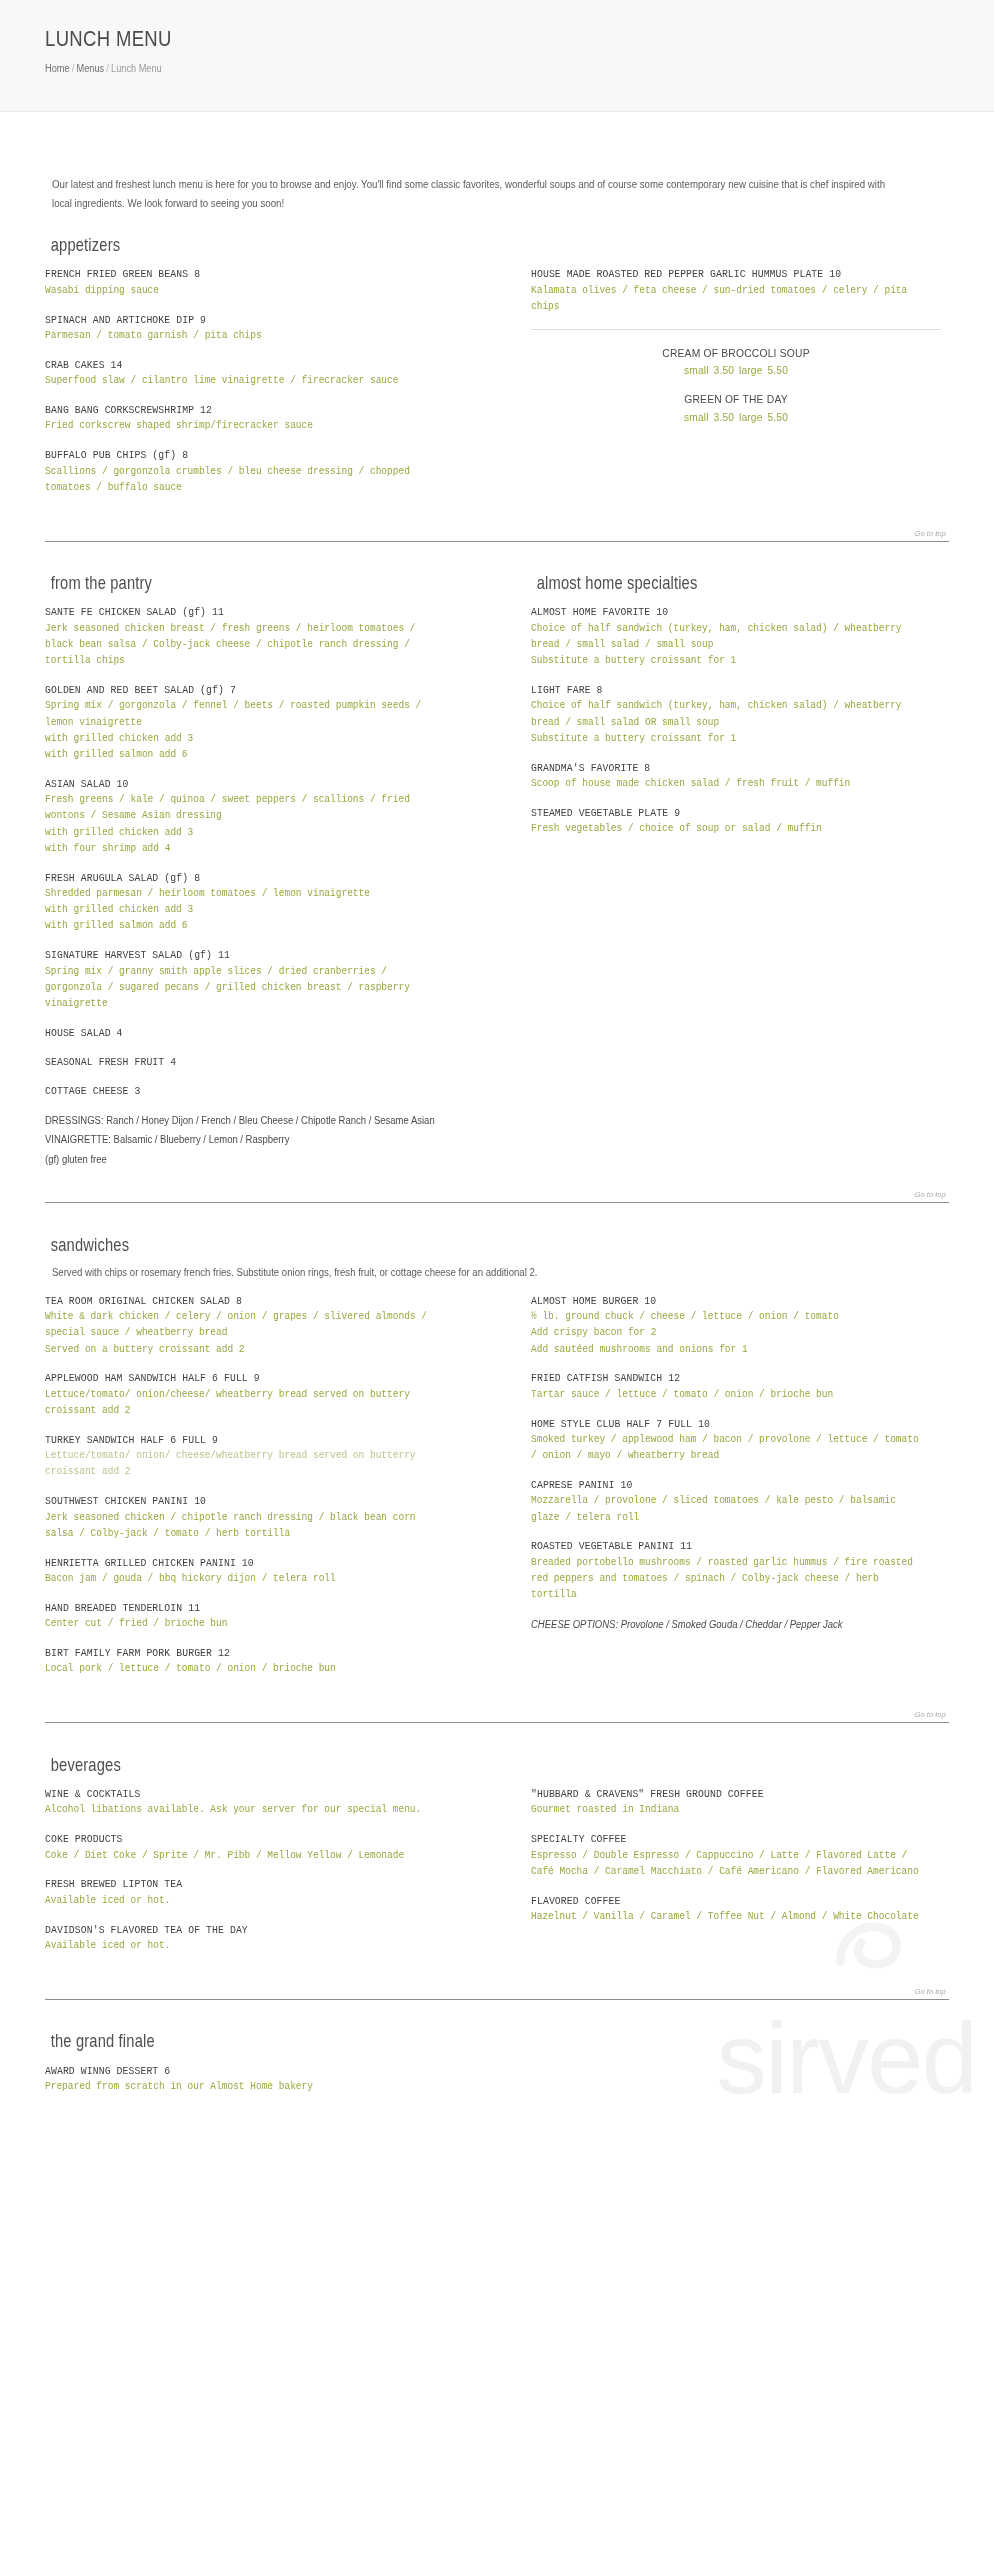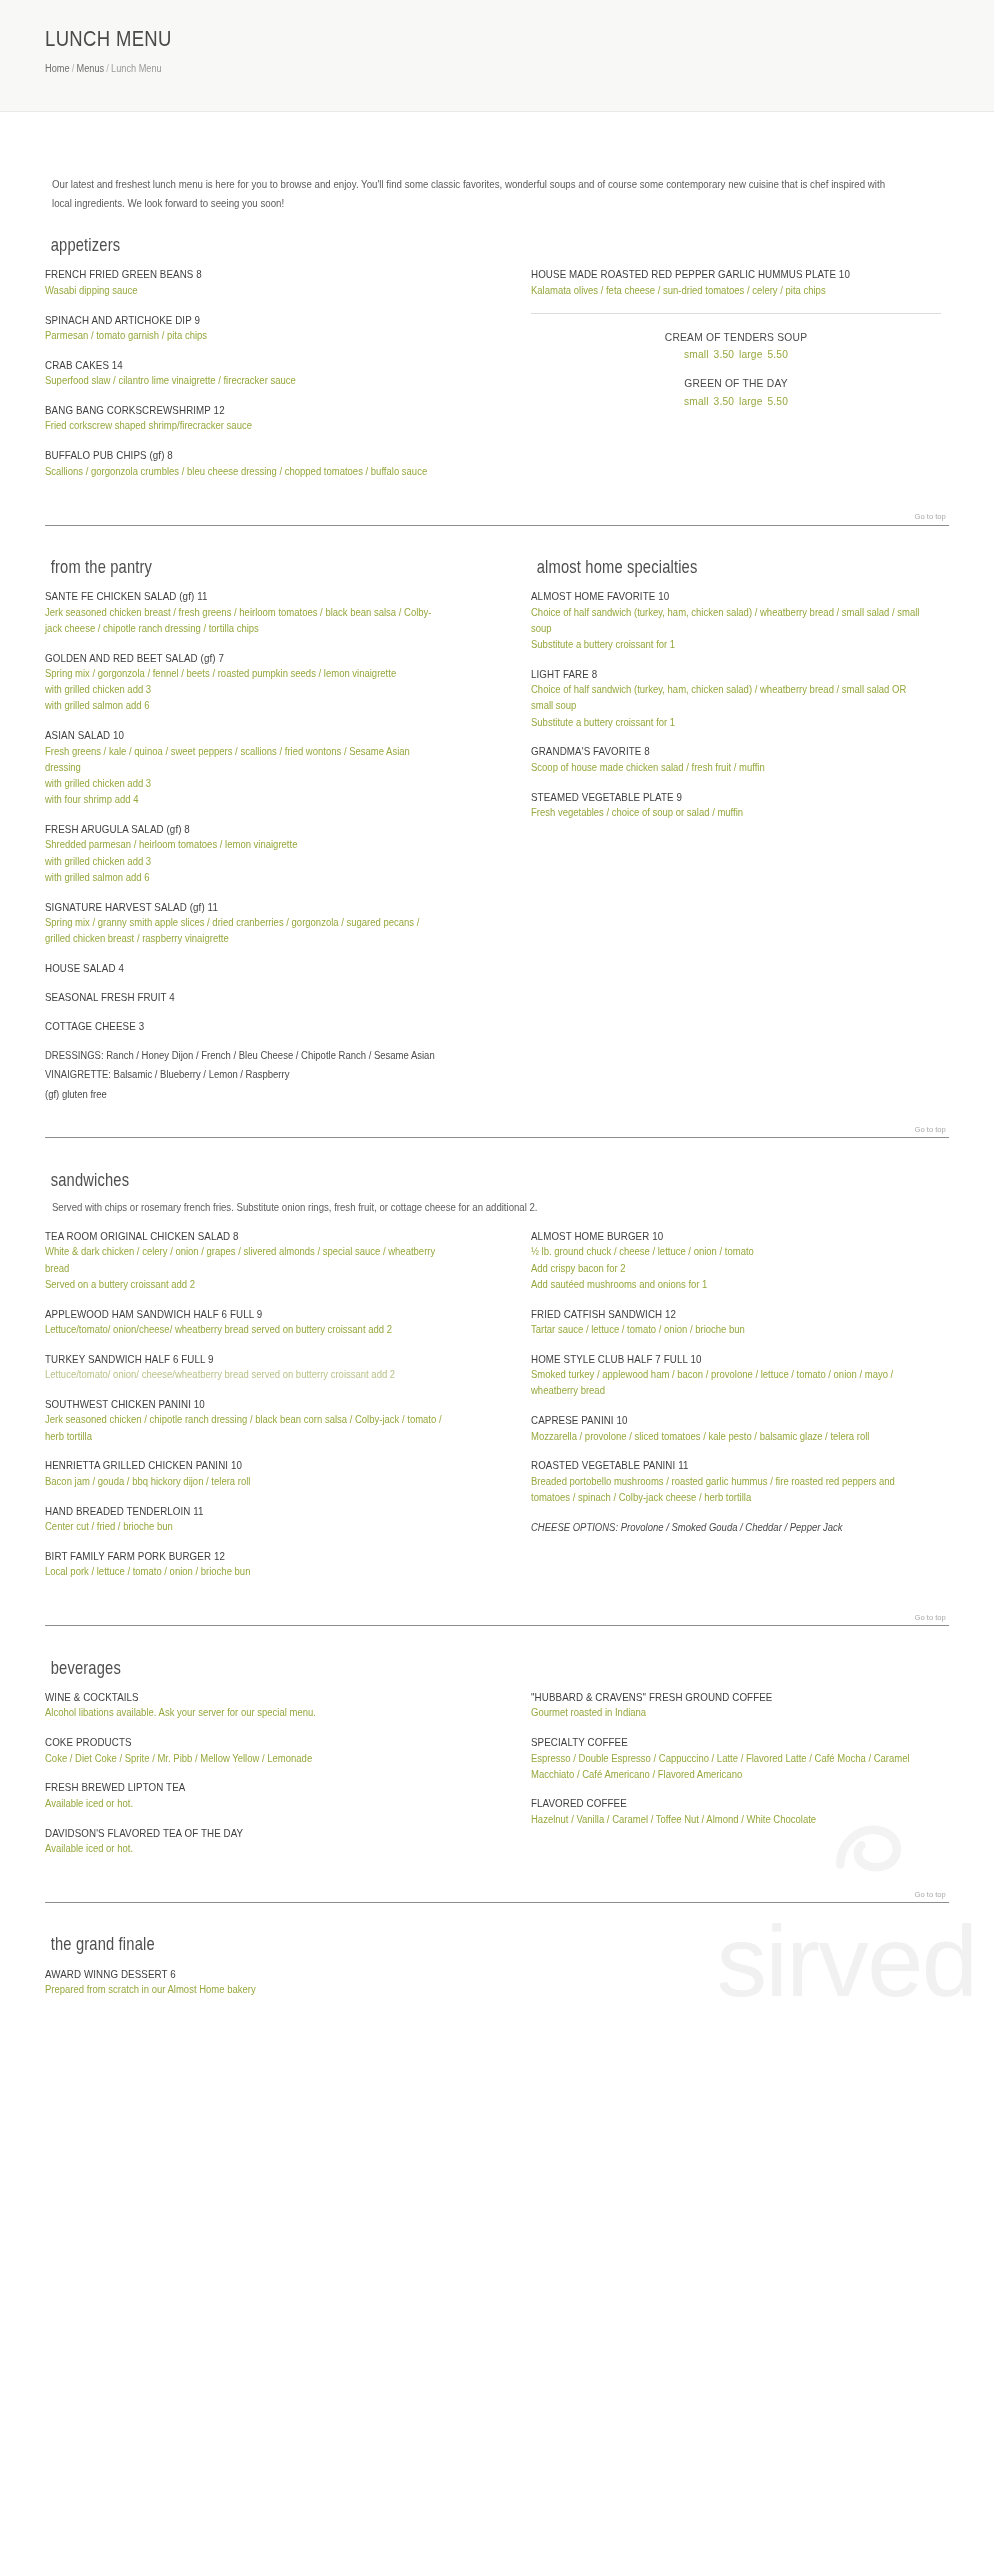--- a/index.html
+++ b/index.html
@@ -70,21 +70,21 @@
     transform-origin: left center;
   }
 
   .cols {
     display: flex;
     gap: 0;
   }
   .col { width: 50%; padding-right: 30px; }
   .col.right { padding-left: 34px; padding-right: 8px; }
 
-  .item { margin-bottom: 13.6px; }
+  .item { margin-bottom: 13.6px; font-family: Liberation Mono, monospace; }
   .item-name {
     font-size: 10.3px;
     color: #3f3f3f;
     line-height: 1.5;
     letter-spacing: 0.1px;
     transform: scaleX(0.95);
     transform-origin: left center;
   }
   .item-desc {
     font-size: 10px;
@@ -125,20 +125,21 @@
   .divider-row {
     position: relative;
     margin: 19px 0 0 0;
     padding-bottom: 6.4px;
   }
   .goto-top {
     text-align: right;
     font-size: 7.6px;
     color: #a9a9a9;
     padding: 0 3.2px 3.2px 0;
+    font-style: italic;
   }
   .rule {
     border: 0;
     border-top: 1.6px solid #8d8d8d;
     margin: 0 0 24px 0;
   }
 
   
   .watermark {
     position: absolute;
@@ -205,21 +206,21 @@
             </div>
           </div>
           <div class="col right">
             <div class="item">
               <div class="item-name">HOUSE MADE ROASTED RED PEPPER GARLIC HUMMUS PLATE  10</div>
               <div class="item-desc">Kalamata olives / feta cheese / sun-dried tomatoes / celery / pita chips</div>
             </div>
             <hr class="hr-thin">
             <div class="soup-block">
               <div class="soup">
-                <div class="soup-name">CREAM OF TENDERS SOUP</div>
+                <div class="soup-name">CREAM OF BROCCOLI SOUP</div>
                 <div class="soup-prices"><span>small</span><span>3.50</span><span>large</span><span>5.50</span></div>
               </div>
               <div class="soup">
                 <div class="soup-name">GREEN OF THE DAY</div>
                 <div class="soup-prices"><span>small</span><span>3.50</span><span>large</span><span>5.50</span></div>
               </div>
             </div>
           </div>
         </div>
         <div class="divider-row">

